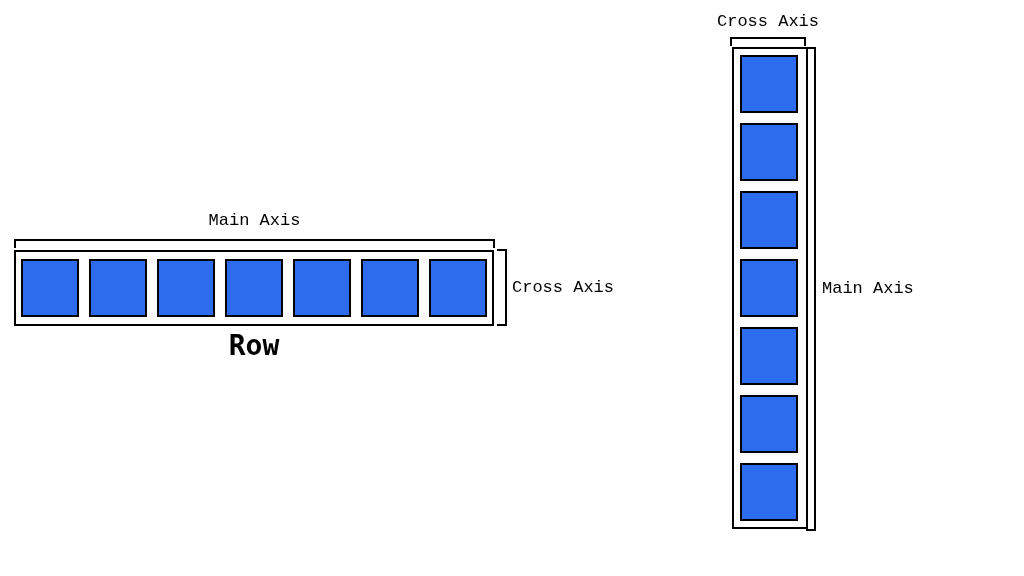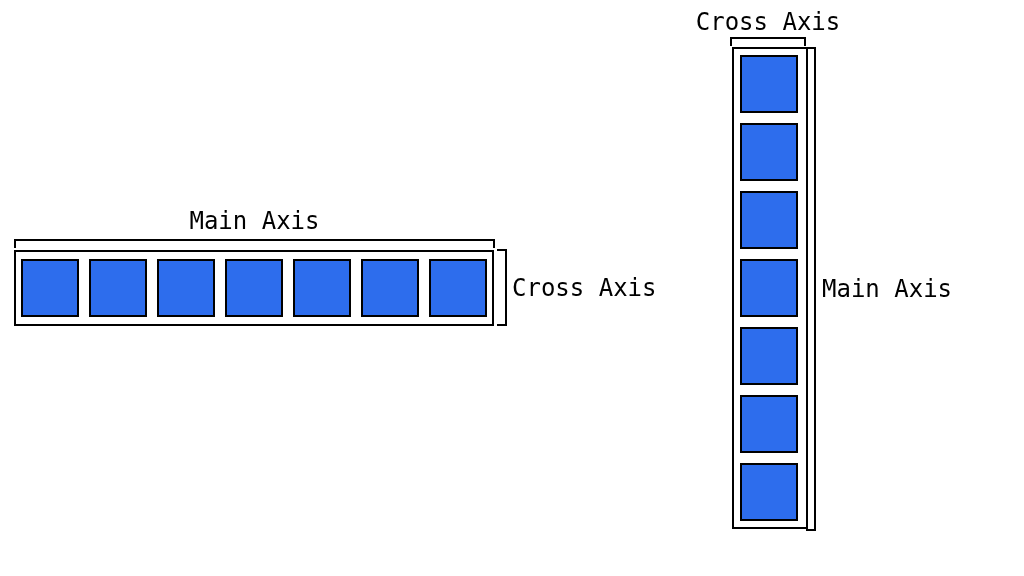--- a/index.html
+++ b/index.html
@@ -11,24 +11,25 @@
     position: relative;
     width: 1024px;
     height: 576px;
     background: var(--bg, #ffffff);
     overflow: hidden;
     font-family: "DejaVu Sans Mono", "Liberation Mono", monospace;
     color: var(--stroke, #000000);
   }
   .axis-label {
     position: absolute;
-    font-size: 24px;
+    font-size: 17px;
     line-height: 22px;
     white-space: nowrap;
     color: var(--stroke, #000000);
+    font-family: Liberation Mono, monospace;
   }
   .caption {
     position: absolute;
     font-size: 28px;
     line-height: 30px;
     font-weight: bold;
     text-align: center;
     white-space: nowrap;
     color: var(--stroke, #000000);
   }
@@ -105,20 +106,21 @@
       <div class="flex-item"></div>
       <div class="flex-item"></div>
       <div class="flex-item"></div>
       <div class="flex-item"></div>
     </div>
 
   <div class="bracket-left row-cross-axis-bracket"></div>
 
   <div class="axis-label row-cross-axis-label">Cross Axis</div>
 
+  <div class="caption row-caption">Row</div>
 
   <div class="axis-label col-cross-axis-label">Cross Axis</div>
 
   <div class="bracket-down col-cross-axis-bracket"></div>
 
   <div class="flex-container column col-container">
       <div class="flex-item"></div>
       <div class="flex-item"></div>
       <div class="flex-item"></div>
       <div class="flex-item"></div>

